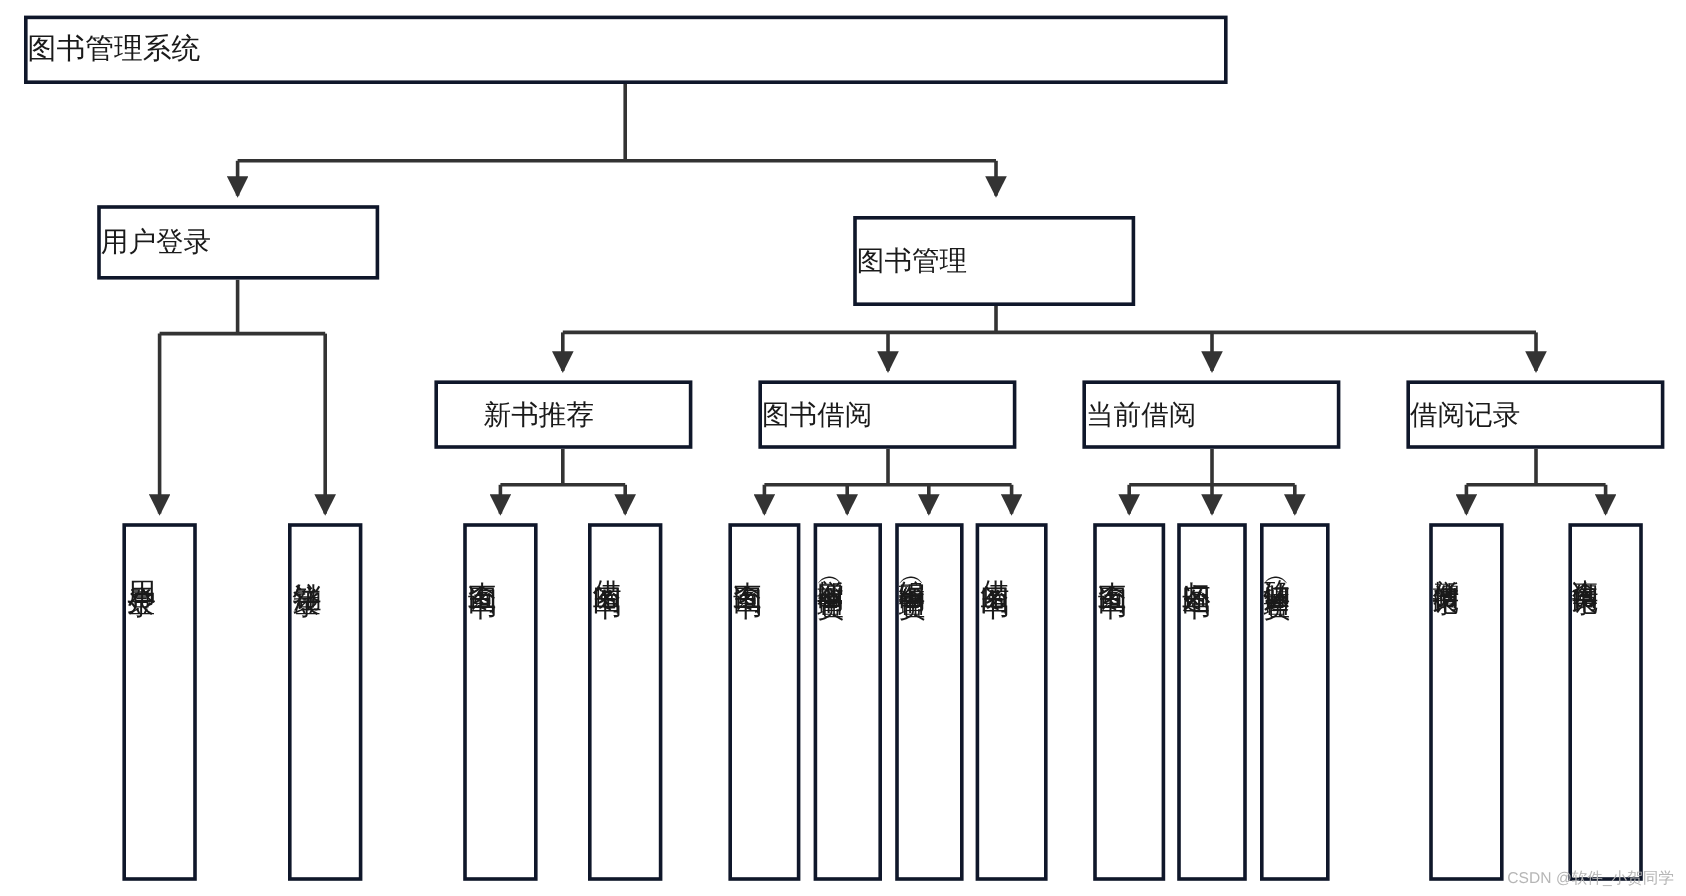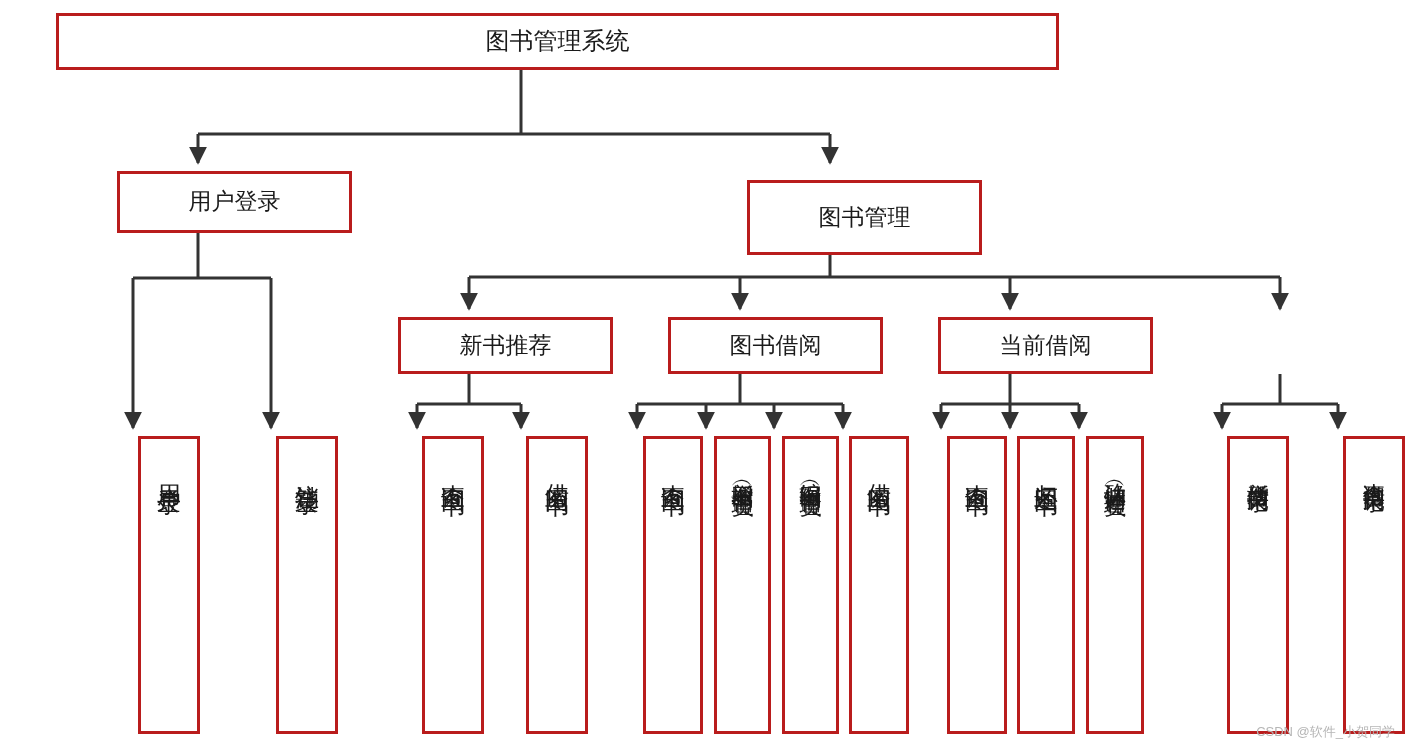--- a/index.html
+++ b/index.html
@@ -23,27 +23,26 @@
     left: 0;
     top: 0;
     width: 1405px;
     height: 747px;
     pointer-events: none;
   }
   .node {
     position: absolute;
     box-sizing: border-box;
     background: #ffffff;
-    border: 3px solid #b91c1c;
+    border: 3px solid #0f172a;
     display: flex;
     align-items: center;
-    justify-content: center;
+    justify-content: flex-start;
     color: #1a1a1a;
     z-index: 2;
-    margin-left: 36px;
   }
   .node .label {
     display: block;
     text-align: center;
     line-height: 1.12;
     white-space: nowrap;
   }
   
   .node.h .label {
     font-size: 23px;
@@ -137,29 +136,32 @@
     <span class="label">图书管理系统</span>
   </div>
 
   <div class="node h" style="left:81px; top:171px; width:235px; height:62px;">
     <span class="label">用户登录</span>
   </div>
   <div class="node h" style="left:711px; top:180px; width:235px; height:75px;">
     <span class="label">图书管理</span>
   </div>
 
-  <div class="node h" style="left:362px; top:317px; width:215px; height:57px;">
+  <div class="node h" style="left:362px; top:317px; width:215px; height:57px;padding-left:38px;">
     <span class="label">新书推荐</span>
   </div>
   <div class="node h" style="left:902px; top:317px; width:215px; height:57px;">
     <span class="label">当前借阅</span>
   </div>
   <div class="node h" style="left:632px; top:317px; width:215px; height:57px;">
     <span class="label">图书借阅</span>
   </div>
+  <div class="node h" style="left:1172px; top:317px; width:215px; height:57px;">
+    <span class="label">借阅记录</span>
+  </div>
 
   <div class="node v" style="left:102px; top:436px; width:62px; height:298px;">
     <span class="label">用户登录</span>
   </div>
   <div class="node v" style="left:240px; top:436px; width:62px; height:298px;">
     <span class="label">注销登录</span>
   </div>
 
   <div class="node v" style="left:386px; top:436px; width:62px; height:298px;">
     <span class="label">查询图书</span>

